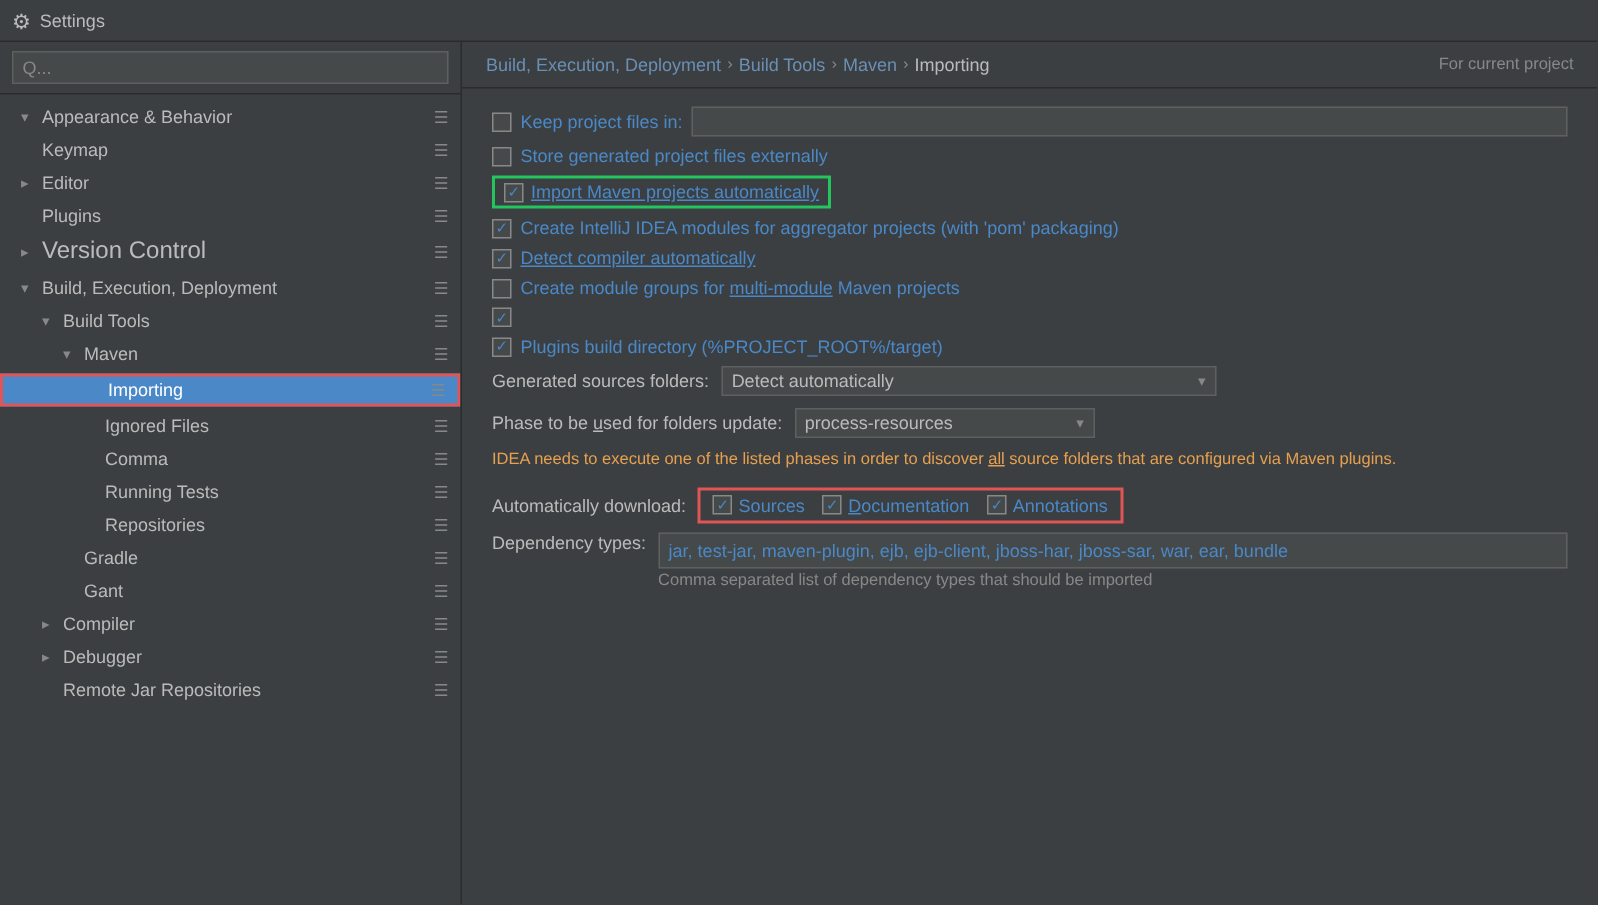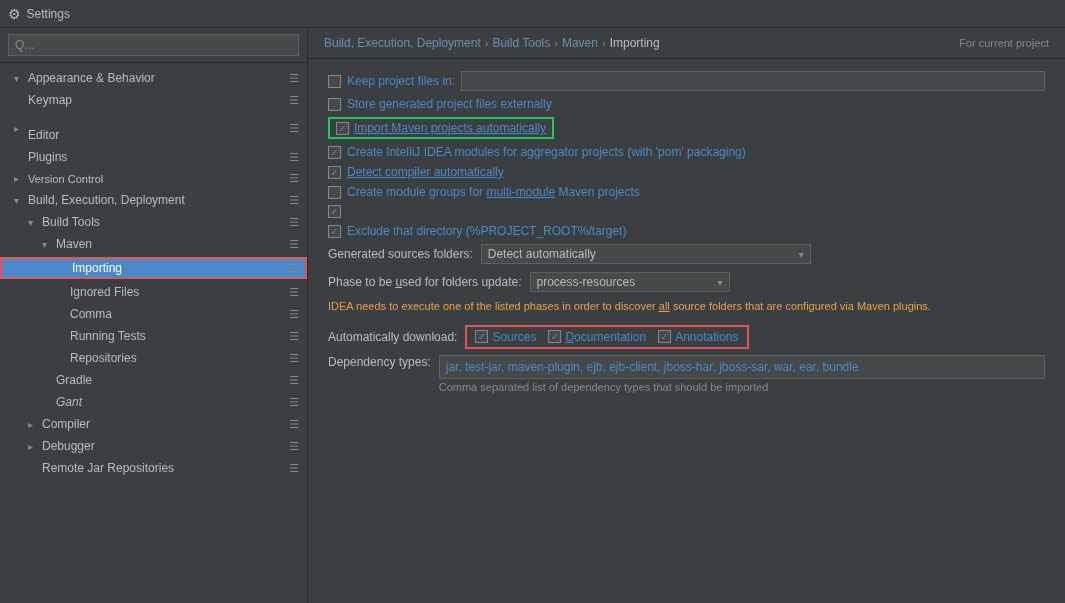--- a/index.html
+++ b/index.html
@@ -88,35 +88,35 @@
         <div class="tree-item">
           <div class="tree-item-inner" style="padding: 2px 8px 2px 14px;">
             <span style="width: 14px; display: inline-block; font-size: 10px; color: rgb(136, 136, 136);"> </span>
             <span style="color: rgb(187, 187, 187); font-size: 12px;">Keymap</span>
             <span style="margin-left: auto; color: rgb(136, 136, 136); font-size: 11px;">☰</span>
           </div>
         </div>
         <div class="tree-item">
           <div class="tree-item-inner" style="padding: 2px 8px 2px 14px;">
             <span style="width: 14px; display: inline-block; font-size: 10px; color: rgb(136, 136, 136);">▸</span>
-            <span style="color: rgb(187, 187, 187); font-size: 12px; margin-top: 13px;">Editor</span>
+            <span style="color: rgb(187, 187, 187); font-size: 12px;">Editor</span>
             <span style="margin-left: auto; color: rgb(136, 136, 136); font-size: 11px;">☰</span>
           </div>
         </div>
         <div class="tree-item">
           <div class="tree-item-inner" style="padding: 2px 8px 2px 14px;">
             <span style="width: 14px; display: inline-block; font-size: 10px; color: rgb(136, 136, 136);"> </span>
             <span style="color: rgb(187, 187, 187); font-size: 12px;">Plugins</span>
             <span style="margin-left: auto; color: rgb(136, 136, 136); font-size: 11px;">☰</span>
           </div>
         </div>
         <div class="tree-item">
           <div class="tree-item-inner" style="padding: 2px 8px 2px 14px;">
             <span style="width: 14px; display: inline-block; font-size: 10px; color: rgb(136, 136, 136);">▸</span>
-            <span style="color: rgb(187, 187, 187); font-size: 11px;">Version Control</span>
+            <span style="color: rgb(187, 187, 187); font-size: 16px;">Version Control</span>
             <span style="margin-left: auto; color: rgb(136, 136, 136); font-size: 11px;">☰</span>
           </div>
         </div>
         <div class="tree-item">
           <div class="tree-item-inner" style="padding: 2px 8px 2px 14px;">
             <span style="width: 14px; display: inline-block; font-size: 10px; color: rgb(136, 136, 136);">▾</span>
             <span style="color: rgb(187, 187, 187); font-size: 12px;">Build, Execution, Deployment</span>
             <span style="margin-left: auto; color: rgb(136, 136, 136); font-size: 11px;">☰</span>
           </div>
         </div>
@@ -172,21 +172,21 @@
         <div class="tree-item">
           <div class="tree-item-inner" style="padding: 2px 8px 2px 42px;">
             <span style="width: 14px; display: inline-block; font-size: 10px; color: rgb(136, 136, 136);"> </span>
             <span style="color: rgb(187, 187, 187); font-size: 12px;">Gradle</span>
             <span style="margin-left: auto; color: rgb(136, 136, 136); font-size: 11px;">☰</span>
           </div>
         </div>
         <div class="tree-item">
           <div class="tree-item-inner" style="padding: 2px 8px 2px 42px;">
             <span style="width: 14px; display: inline-block; font-size: 10px; color: rgb(136, 136, 136);"> </span>
-            <span style="color: rgb(187, 187, 187); font-size: 12px; font-style: italic;">Gant</span>
+            <span style="color: rgb(187, 187, 187); font-size: 12px;">Gant</span>
             <span style="margin-left: auto; color: rgb(136, 136, 136); font-size: 11px;">☰</span>
           </div>
         </div>
         <div class="tree-item">
           <div class="tree-item-inner" style="padding: 2px 8px 2px 28px;">
             <span style="width: 14px; display: inline-block; font-size: 10px; color: rgb(136, 136, 136);">▸</span>
             <span style="color: rgb(187, 187, 187); font-size: 12px;">Compiler</span>
             <span style="margin-left: auto; color: rgb(136, 136, 136); font-size: 11px;">☰</span>
           </div>
         </div>
@@ -269,21 +269,21 @@
       </div>
 
       
       <div class="setting-row">
         <div class="cb checked"></div>
       </div>
 
       
       <div class="setting-row">
         <div class="cb checked"></div>
-        <span class="cb-label">Exclude that directory (%PROJECT_ROOT%/target)</span>
+        <span class="cb-label">Plugins build directory (%PROJECT_ROOT%/target)</span>
       </div>
 
       
 
       
       <div class="field-row" style="margin-bottom:8px;">
         <span class="field-label">Generated sources folders:</span>
         <div class="dropdown" style="min-width:330px;">
           <span>Detect automatically</span>
           <span class="dropdown-arrow">▾</span>

